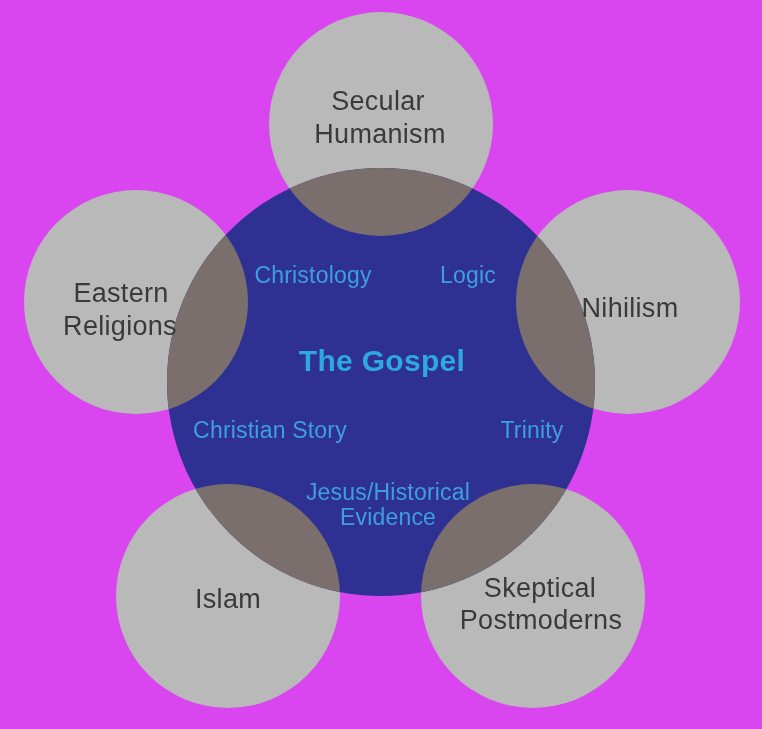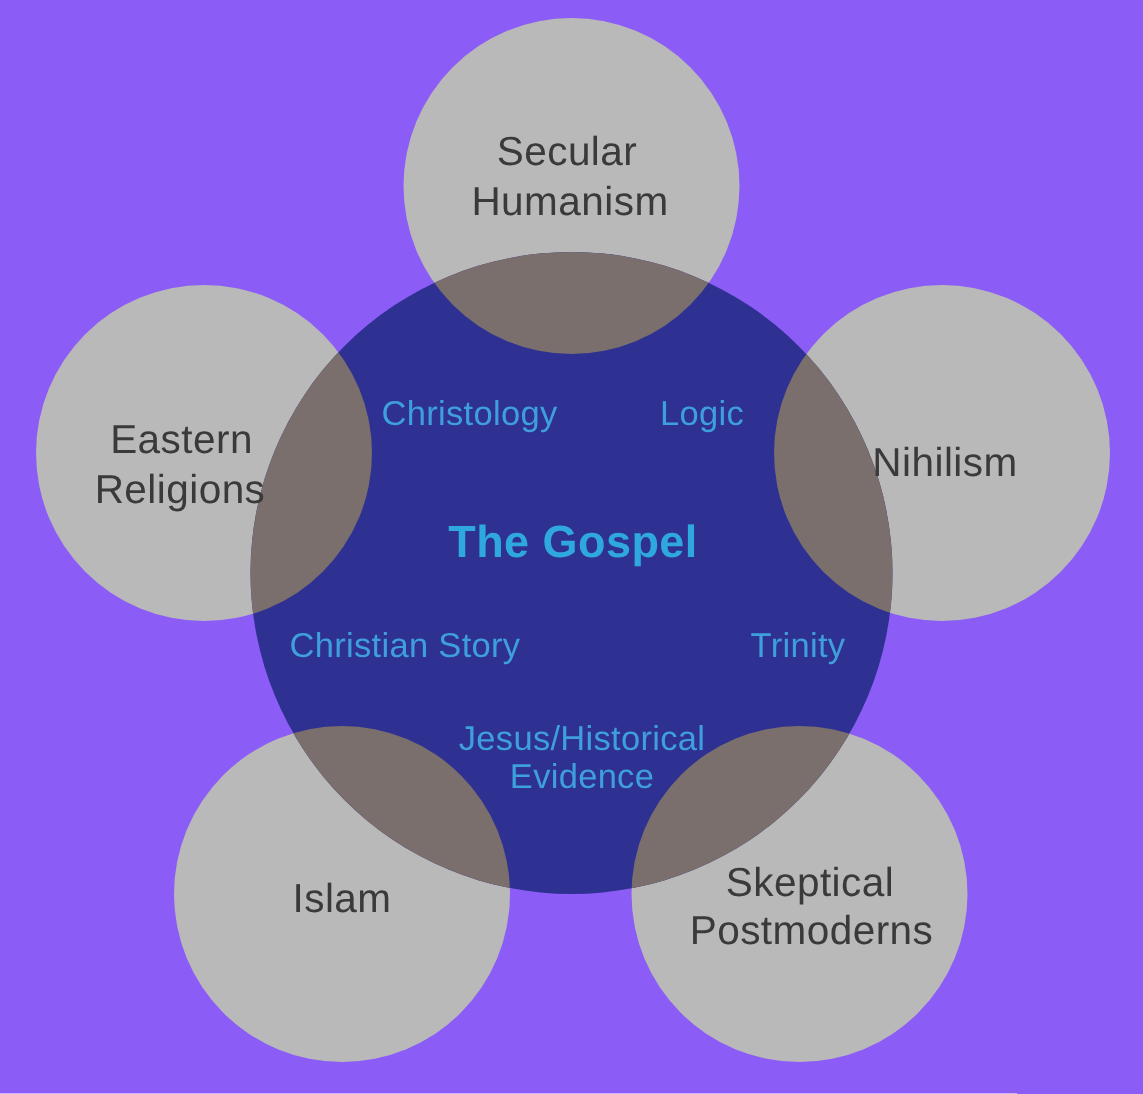--- a/index.html
+++ b/index.html
@@ -4,21 +4,21 @@
 <style>
   html, body {
     margin: 0;
     padding: 0;
     background: #ffffff;
   }
   .stage {
     width: 762px;
     height: 729px;
     position: relative;
-    background: #8b5cf6;
+    background: #d946ef;
     overflow: hidden;
   }
   svg {
     display: block;
   }
   text {
     font-family: "Liberation Sans", sans-serif;
   }
   .outer-label {
     font-size: 27px;

